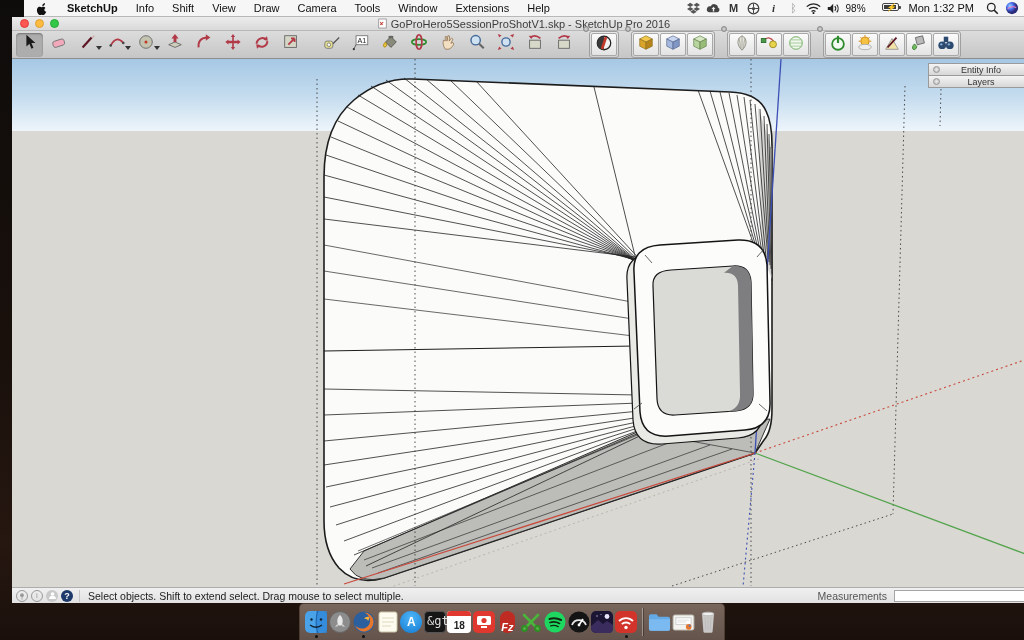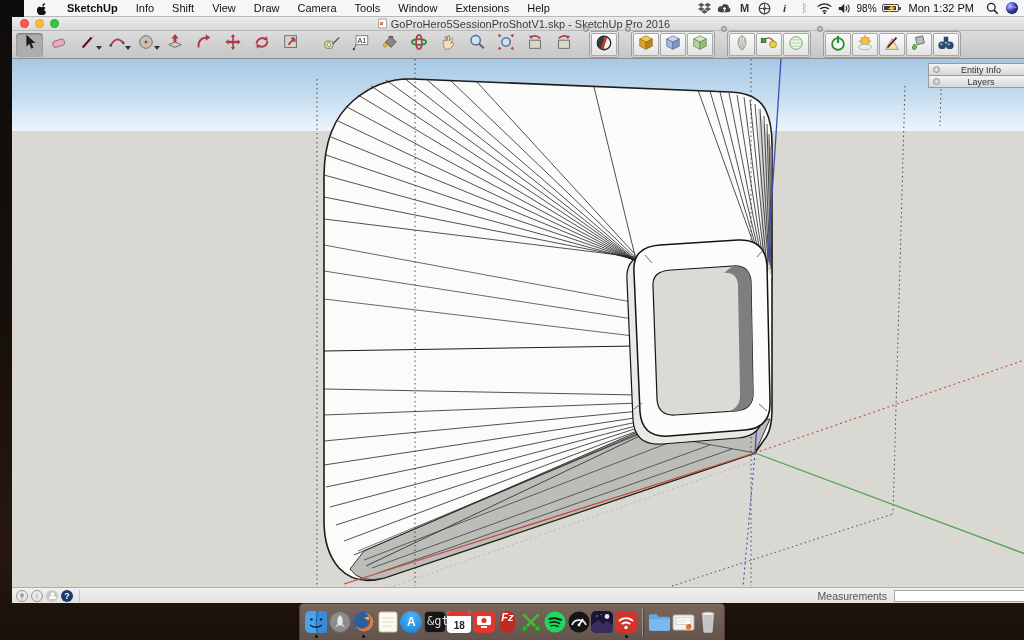--- a/index.html
+++ b/index.html
@@ -9,21 +9,21 @@
 
   
   .menubar { position:absolute; top:0; left:0; width:1024px; height:17px;
     background:#f6f6f6; border-bottom:1px solid #b8b8b8;
     display:flex; align-items:center; font-size:11px; color:#111; z-index:50;margin-left:24px; }
   .menubar .apple { margin:0 10px 0 12px; display:flex; align-items:center; }
   .mi { padding:0 9px; white-space:nowrap; }
   .mi.b { font-weight:bold; }
   .mright { margin-left:auto; display:flex; align-items:center; gap:4px; padding-right:8px; }
   .sic { display:inline-flex; align-items:center; justify-content:center; width:16px; height:15px; color:#333; font-size:11px; }
-  .batt { display:flex; align-items:center; gap:5px; font-size:10px; }
+  .batt { display:flex; align-items:flex-start; gap:16px; font-size:10px; }
   .bshell { position:relative; width:17px; height:8px; border:1px solid #444; border-radius:2px; display:inline-block; }
   .bshell:after { content:""; position:absolute; right:-3px; top:2px; width:2px; height:3px; background:#444; border-radius:0 1px 1px 0; }
   .bfill { position:absolute; left:1px; top:1px; bottom:1px; width:12px; background:#3c3c3c; }
   .bolt { position:absolute; left:4px; top:-1px; font-size:8px; color:#f6f6f6; }
   .clock { font-size:11px; padding:0 6px; }
 
   
   .appwin { position:absolute; top:17px; left:12px; width:1024px; height:586px;
     background:#fff; border-bottom:1px solid #2a2a2a; z-index:10; }
   .titlebar { position:relative; height:14px;
@@ -79,21 +79,21 @@
     border:1px solid rgba(60,45,38,.6); border-bottom:none; border-radius:5px 5px 0 0;
     display:flex; align-items:center; padding:0 5px; gap:1px; z-index:60; }
   .dk { position:relative; width:24px; height:30px; display:flex; align-items:center; justify-content:center; }
   .dk svg { display:block; }
   .rdot { position:absolute; bottom:-1px; left:10px; width:3px; height:3px; border-radius:50%; background:#111; }
   .ddiv { width:1px; height:28px; background:rgba(255,255,255,.35); box-shadow:1px 0 0 rgba(0,0,0,.3); margin:0 4px; }
   .cal { background:#fff; border-radius:4px; width:32px; height:22px; position:relative; overflow:hidden;
     display:flex; align-items:flex-end; justify-content:center; }
   .cal:before { content:""; position:absolute; top:0; left:0; right:0; height:5px; background:#e0382e; }
   .calday { font-size:10px; color:#222; line-height:15px; font-weight:bold; }
-  .fzbox { width:15px; height:22px; background:#bf2b22; border-radius:8px; display:flex; align-items:flex-start; justify-content:center; }
+  .fzbox { width:15px; height:22px; background:#bf2b22; border-radius:8px; display:flex; align-items:flex-end; justify-content:center; }
   .fzbox span { color:#fff; font-size:11px; font-weight:bold; font-style:italic; }
   .term { width:22px; height:22px; background:#161616; border:1px solid #555; border-radius:4px; color:#ddd; font-size:12px; padding:2px 0 0 2px; font-family:"DejaVu Sans Mono",monospace; }
   .asc { width:22px; height:22px; border-radius:50%; background:radial-gradient(circle at 50% 30%,#4db5f8,#147bd1); display:flex; align-items:center; justify-content:center; }
   .asc span { color:#fff; font-size:12px; font-weight:bold; }
 </style>
 </head>
 <body>
 
 <div class="menubar">
   <span class="apple">
@@ -533,20 +533,21 @@
       </span>
       <span class="sbc outline">i</span>
       <span class="sbc fillp">
         <svg width="9" height="9" viewBox="0 0 10 10">
             <circle cx="5" cy="3.4" r="2" fill="#fff"></circle>
             <path d="M1.2 9a3.8 3.8 0 0 1 7.6 0z" fill="#fff"></path>
           </svg>
       </span>
       <span class="sbc help">?</span>
     </span>
+    <span>Select objects. Shift to extend select. Drag mouse to select multiple.</span>
     <span class="meas">
       <span>Measurements</span>
       <input type="text" value="" style="">
     </span>
   </div>
 </div>
 
 <div class="dock">
   <div class="dk" title="Finder">
     <svg width="22" height="22" viewBox="0 0 22 22">

